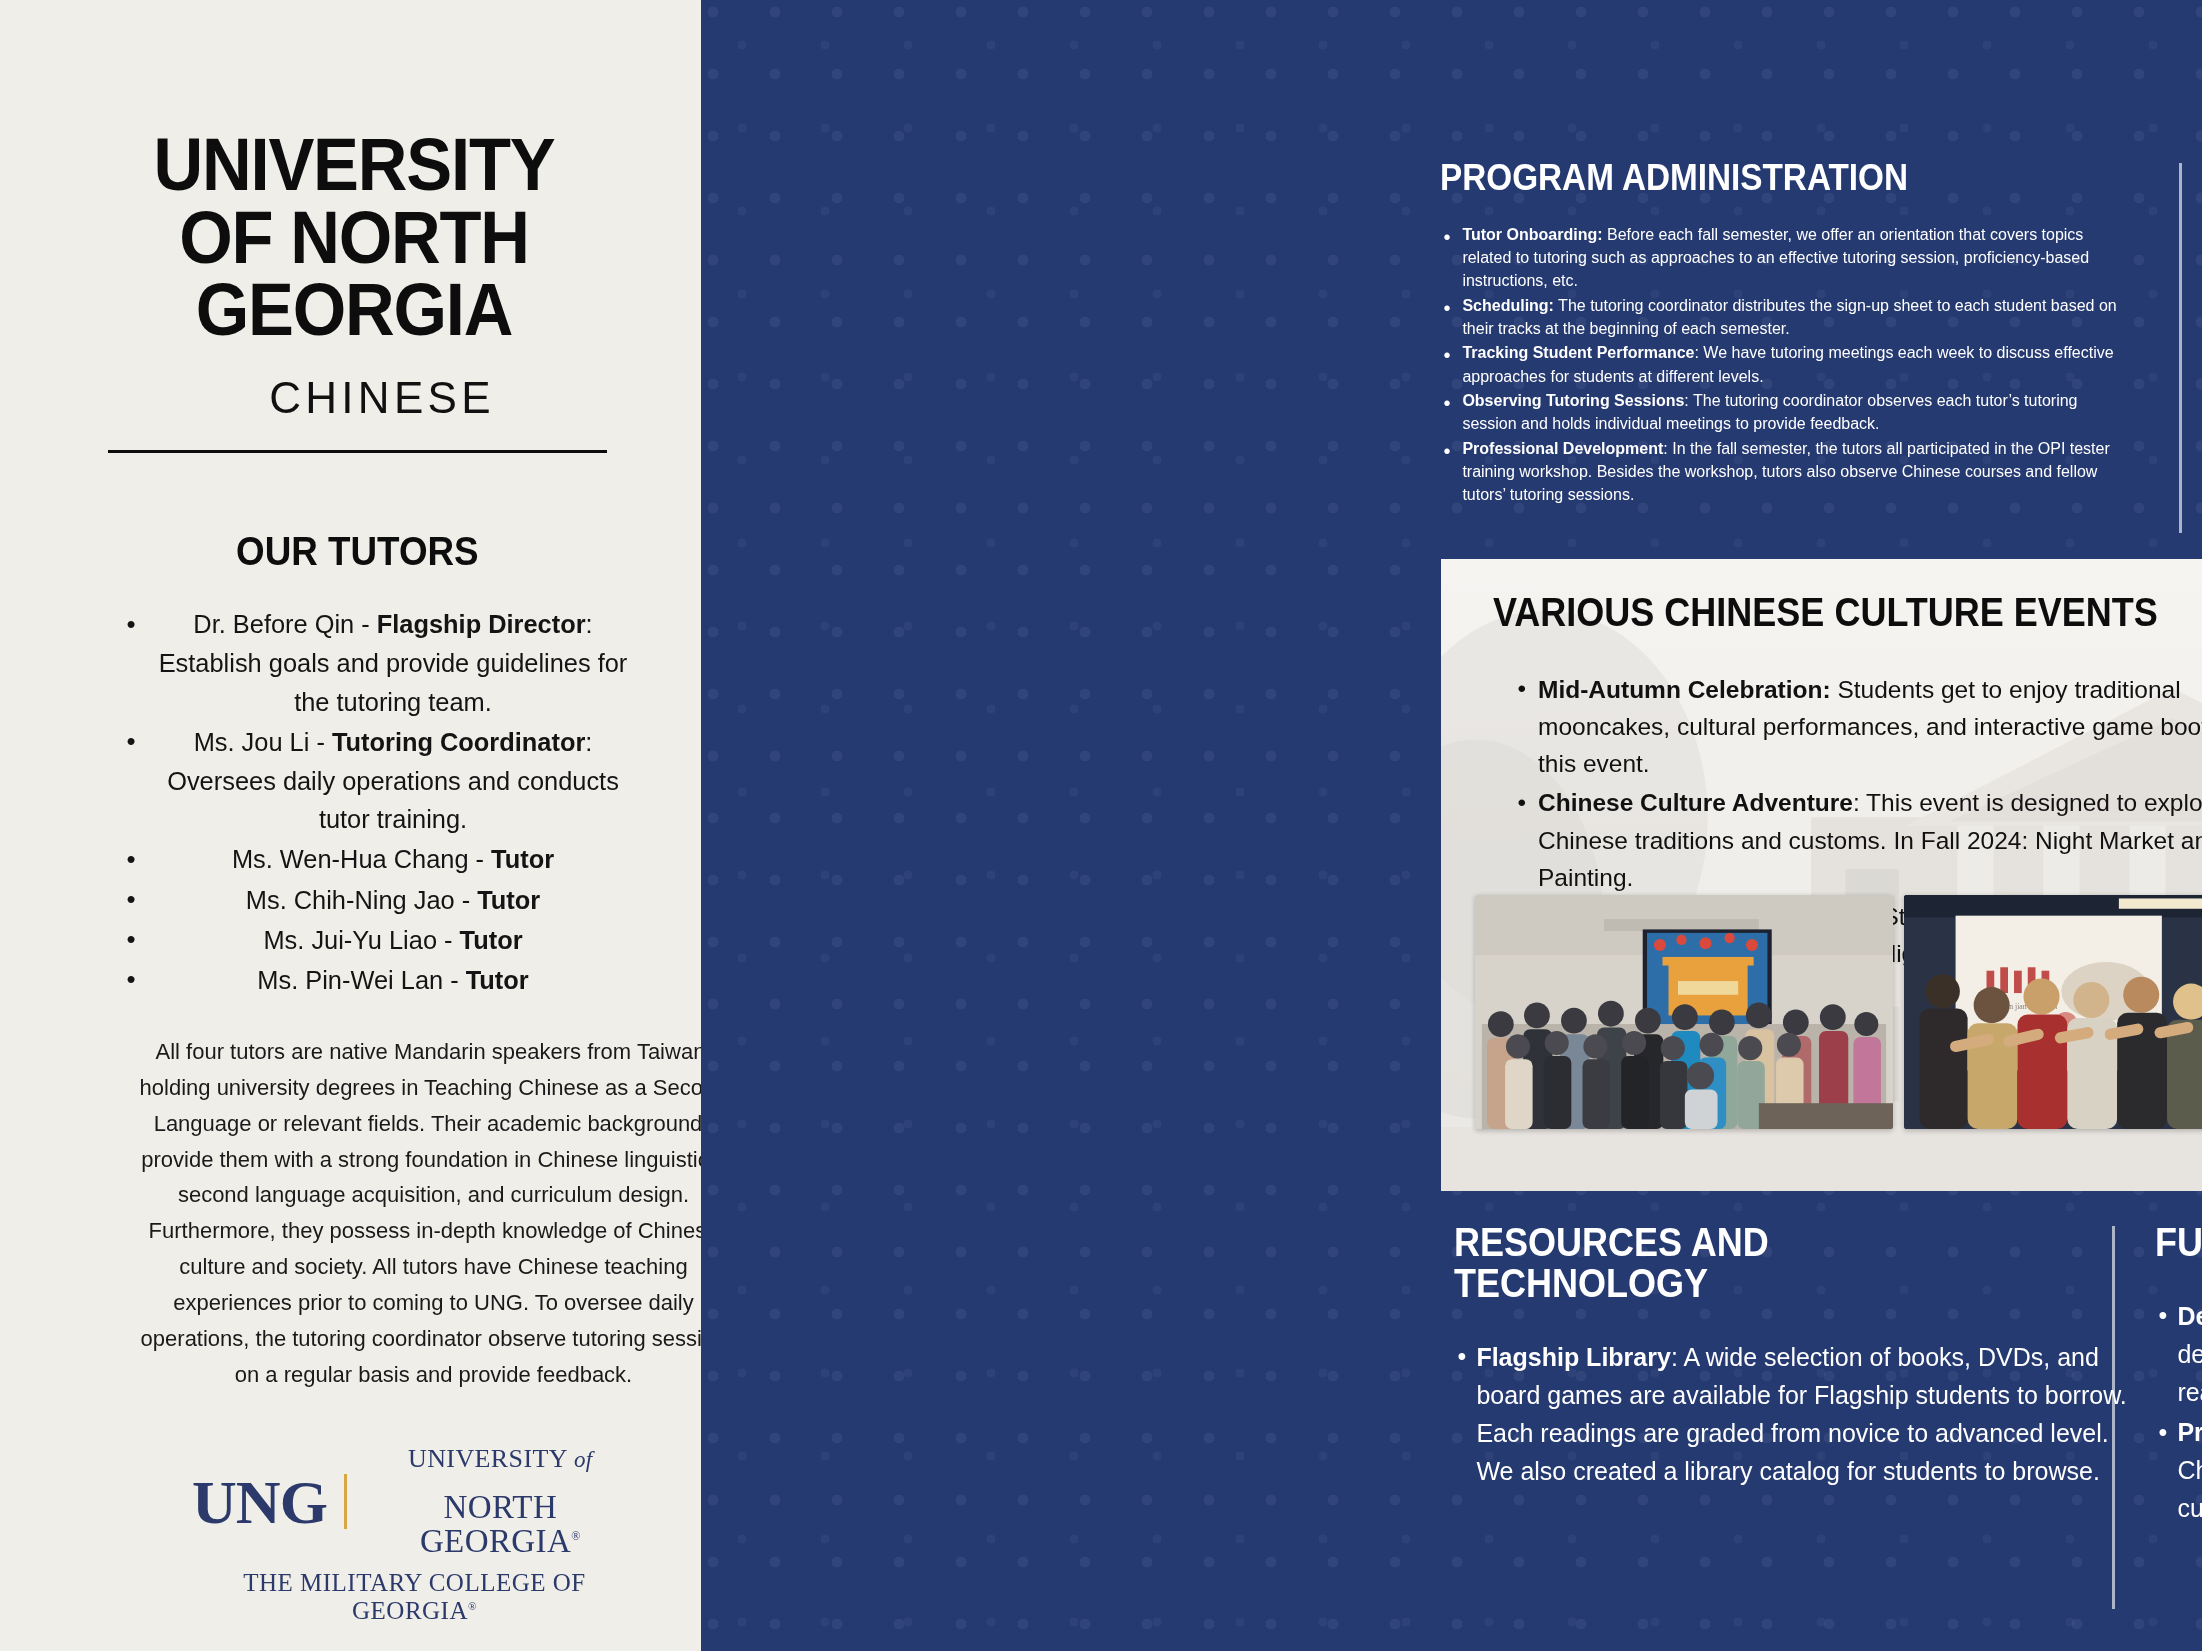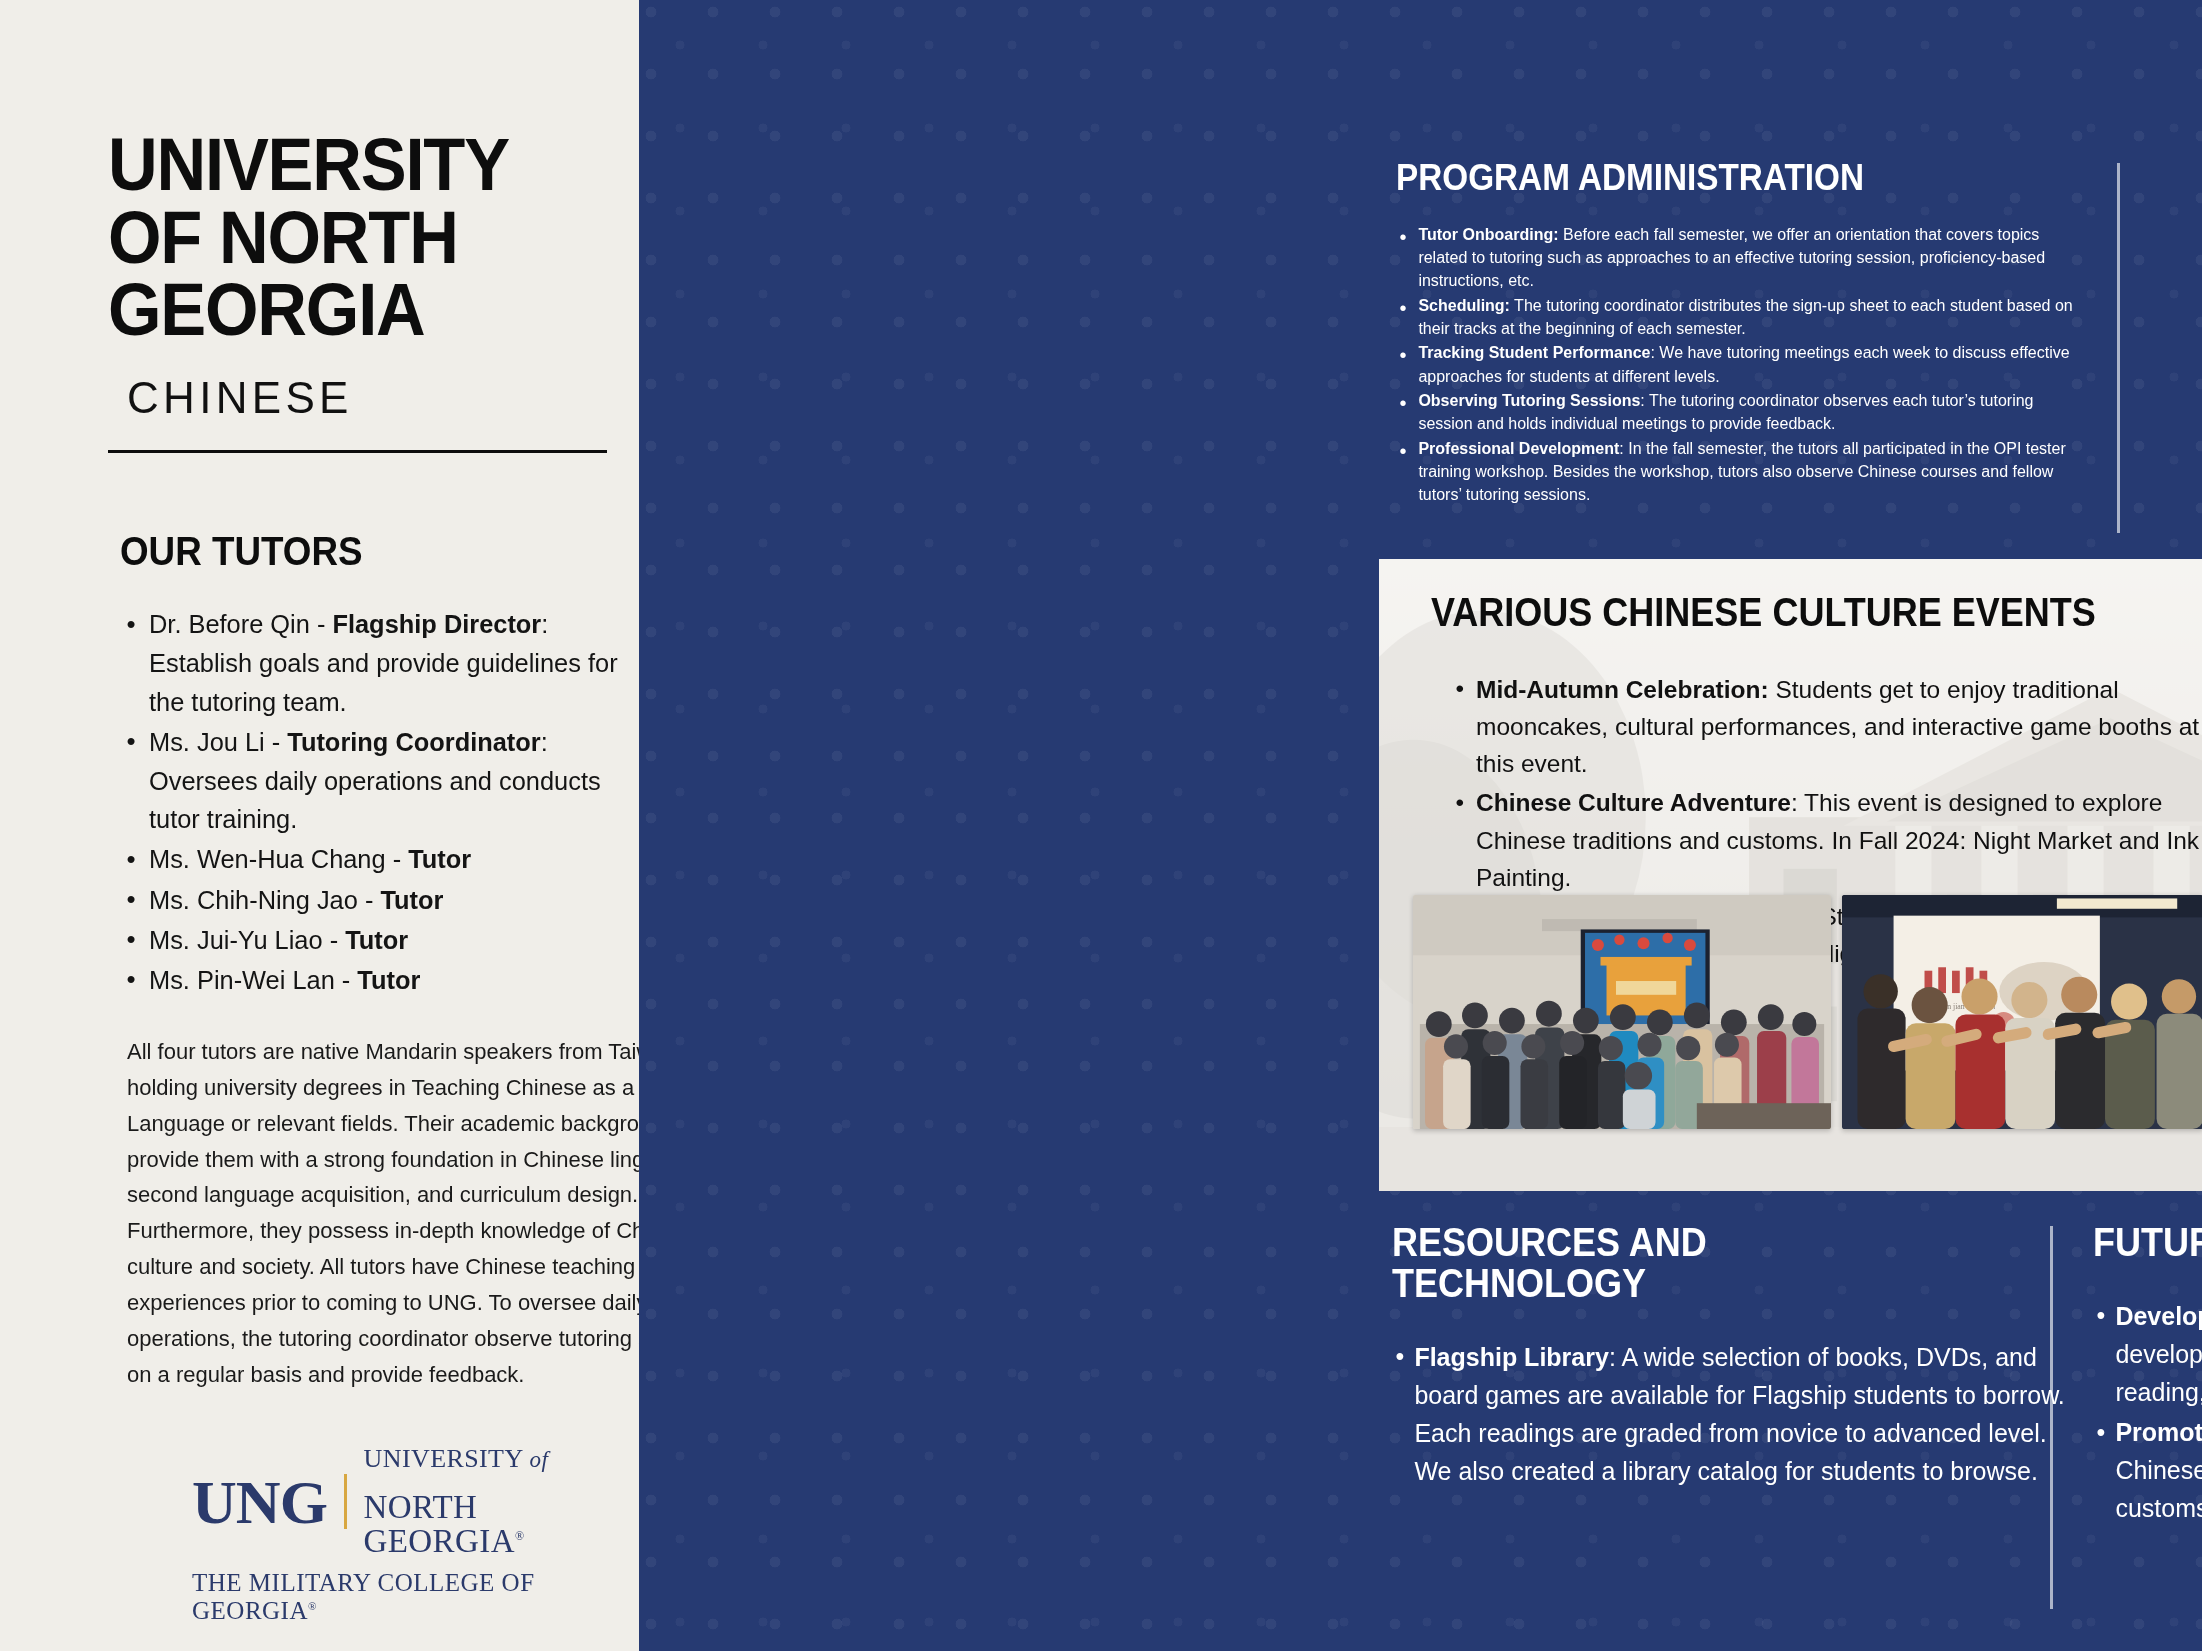--- a/index.html
+++ b/index.html
@@ -9,22 +9,22 @@
     background:#f0eee9;
     overflow:hidden;
     position:relative;
   }
 
   
   #poster { position:absolute; inset:0; display:flex; }
 
   
   #left-col {
-    width:639px; height:1652px; background:#f0eee9;
-    position:relative; flex:none;
+    width:701px; height:1652px; background:#f0eee9;
+    position:relative; flex:none;text-align:center;
   }
   .left-inner { padding:129px 0 0 108px; width:637px; }
 
   .poster-title {
     font-weight:900; font-size:74px; line-height:0.98;
     letter-spacing:-1.3px; color:#0d0d0d;
     font-family:"Liberation Sans", sans-serif;
     transform:scaleX(0.93); transform-origin:left center;
   }
   .poster-subtitle {
@@ -92,21 +92,21 @@
     font-weight:900; color:#0d0d0d; letter-spacing:0px; line-height:1.02;
     transform:scaleX(0.9); transform-origin:left center;
   }
 
   ul.navy-list { list-style:none; }
   ul.navy-list li { position:relative; color:#fff; }
   ul.navy-list li::before { content:"•"; position:absolute; }
   ul.navy-list b { font-weight:700; }
 
   
-  #admin-col { position:absolute; left:757px; top:159px; width:684px; }
+  #admin-col { position:absolute; left:739px; top:159px; width:684px; }
   #top-divider {
     position:absolute; left:1478px; top:163px; width:2.6px; height:370px;
     background:rgba(255,255,255,0.62);
   }
   #admin-col .navy-head, #ped-col .navy-head { font-size:37px; }
   #admin-col ul, #ped-col ul { margin-top:26px; padding-left:22.4px; }
   #admin-col li { font-size:16px; line-height:1.46; margin-bottom:0.9px; }
   #admin-col li::before, #ped-col li::before { left:-19px; top:0; font-size:20px; }
 
   

